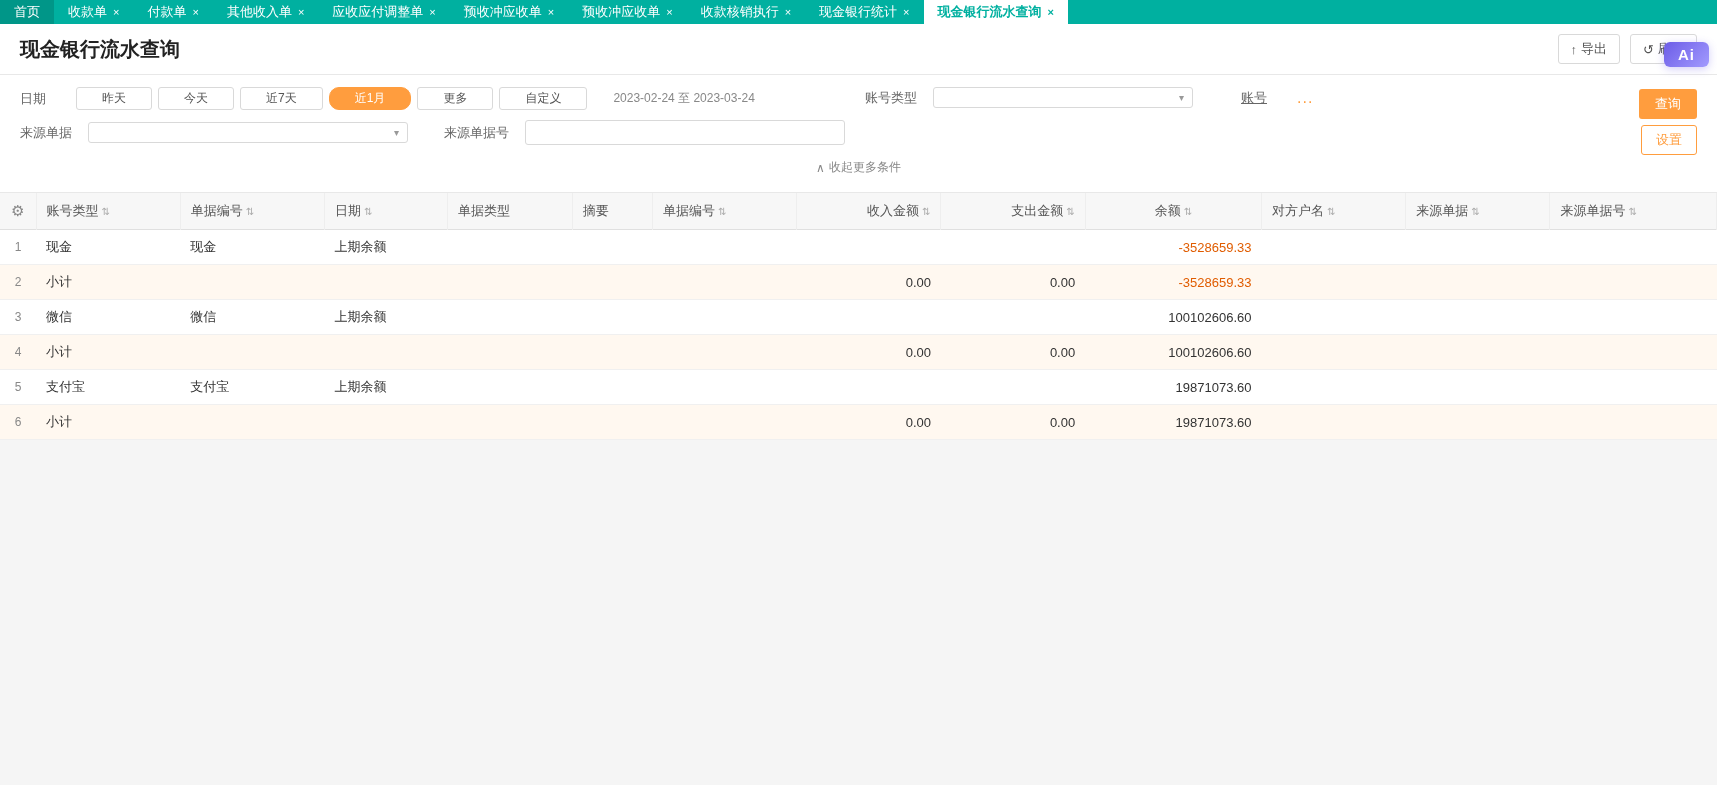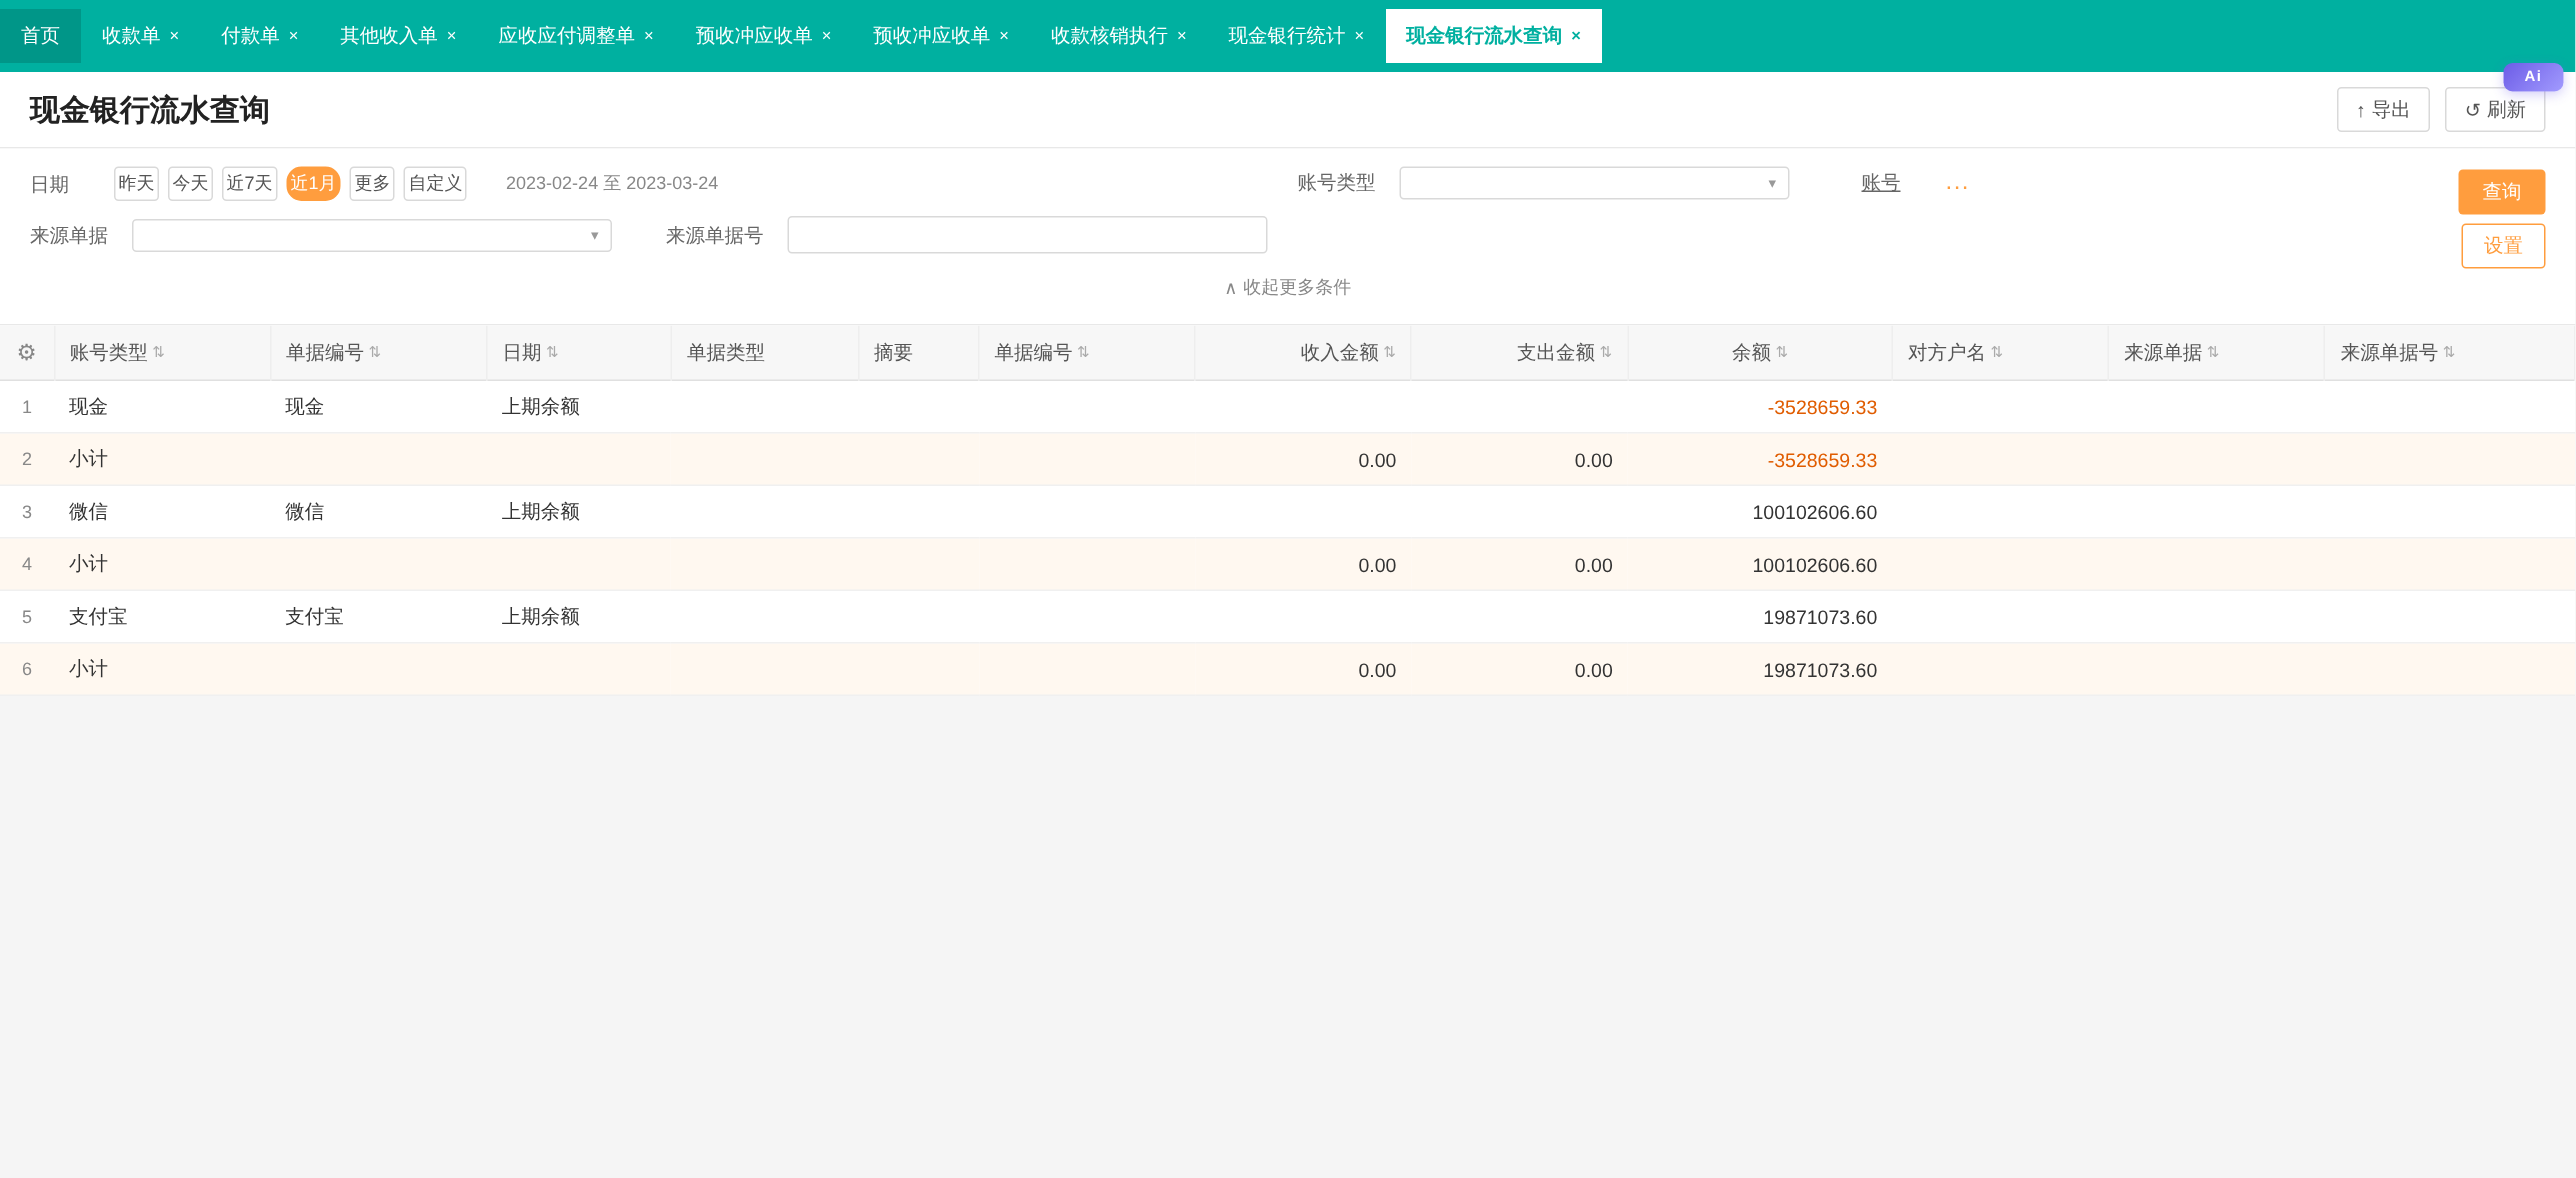--- a/index.html
+++ b/index.html
@@ -3,21 +3,21 @@
   <meta charset="utf-8">
   <style>
     * { box-sizing: border-box; margin: 0; padding: 0; }
     body { font-family: 'Microsoft YaHei', Arial, sans-serif; font-size: 13px; background: #f5f5f5; color: #333; }
 
     
     .top-nav {
       background: #00b0a0;
       display: flex;
       align-items: center;
-      height: 48px;
+      height: 24px;
       padding: 0 0;
       overflow: hidden;
     }
     .nav-item {
       color: #fff;
       padding: 0 14px;
       height: 36px;
       line-height: 36px;
       cursor: pointer;
       white-space: nowrap;
@@ -88,21 +88,21 @@
       font-size: 13px;
       white-space: nowrap;
       min-width: 40px;
     }
     .date-shortcuts {
       display: flex;
       align-items: center;
       gap: 6px;
     }
     .date-btn {
-      padding: 2px 2px;
+      padding: 2px 25px;
       border: 1px solid #d9d9d9;
       background: #fff;
       border-radius: 3px;
       cursor: pointer;
       font-size: 12px;
       color: #555;
     }
     .date-btn.active {
       background: #ff9d3e;
       border-color: #ff9d3e;
@@ -214,21 +214,21 @@
 
     
     .ai-badge {
       position: fixed;
       top: 42px;
       right: 8px;
       background: linear-gradient(135deg, #6c5ce7, #a29bfe);
       color: #fff;
       border-radius: 6px;
       padding: 4px 14px;
-      font-size: 10px;
+      font-size: 15px;
       font-weight: bold;
       letter-spacing: 1px;
       box-shadow: 0 2px 8px rgba(108,92,231,0.3);
       cursor: pointer;
     }
 
     .right-panel {
       display: flex;
       flex-direction: column;
       align-items: flex-end;

